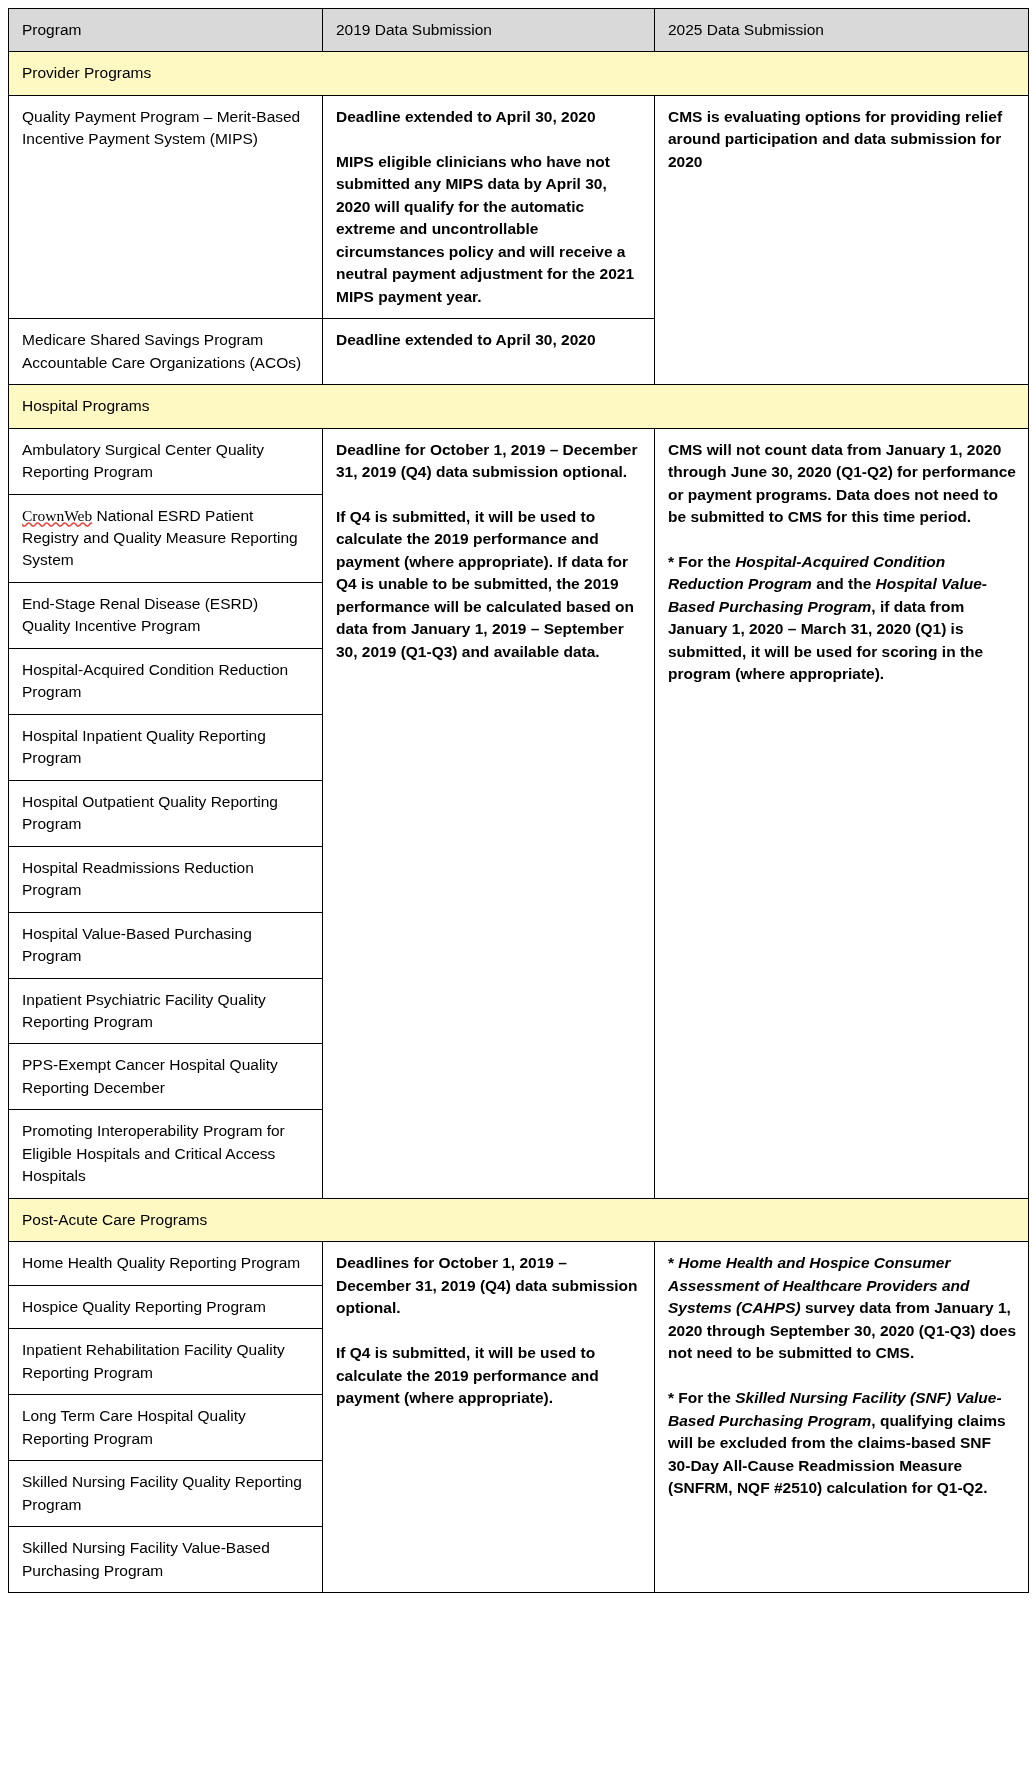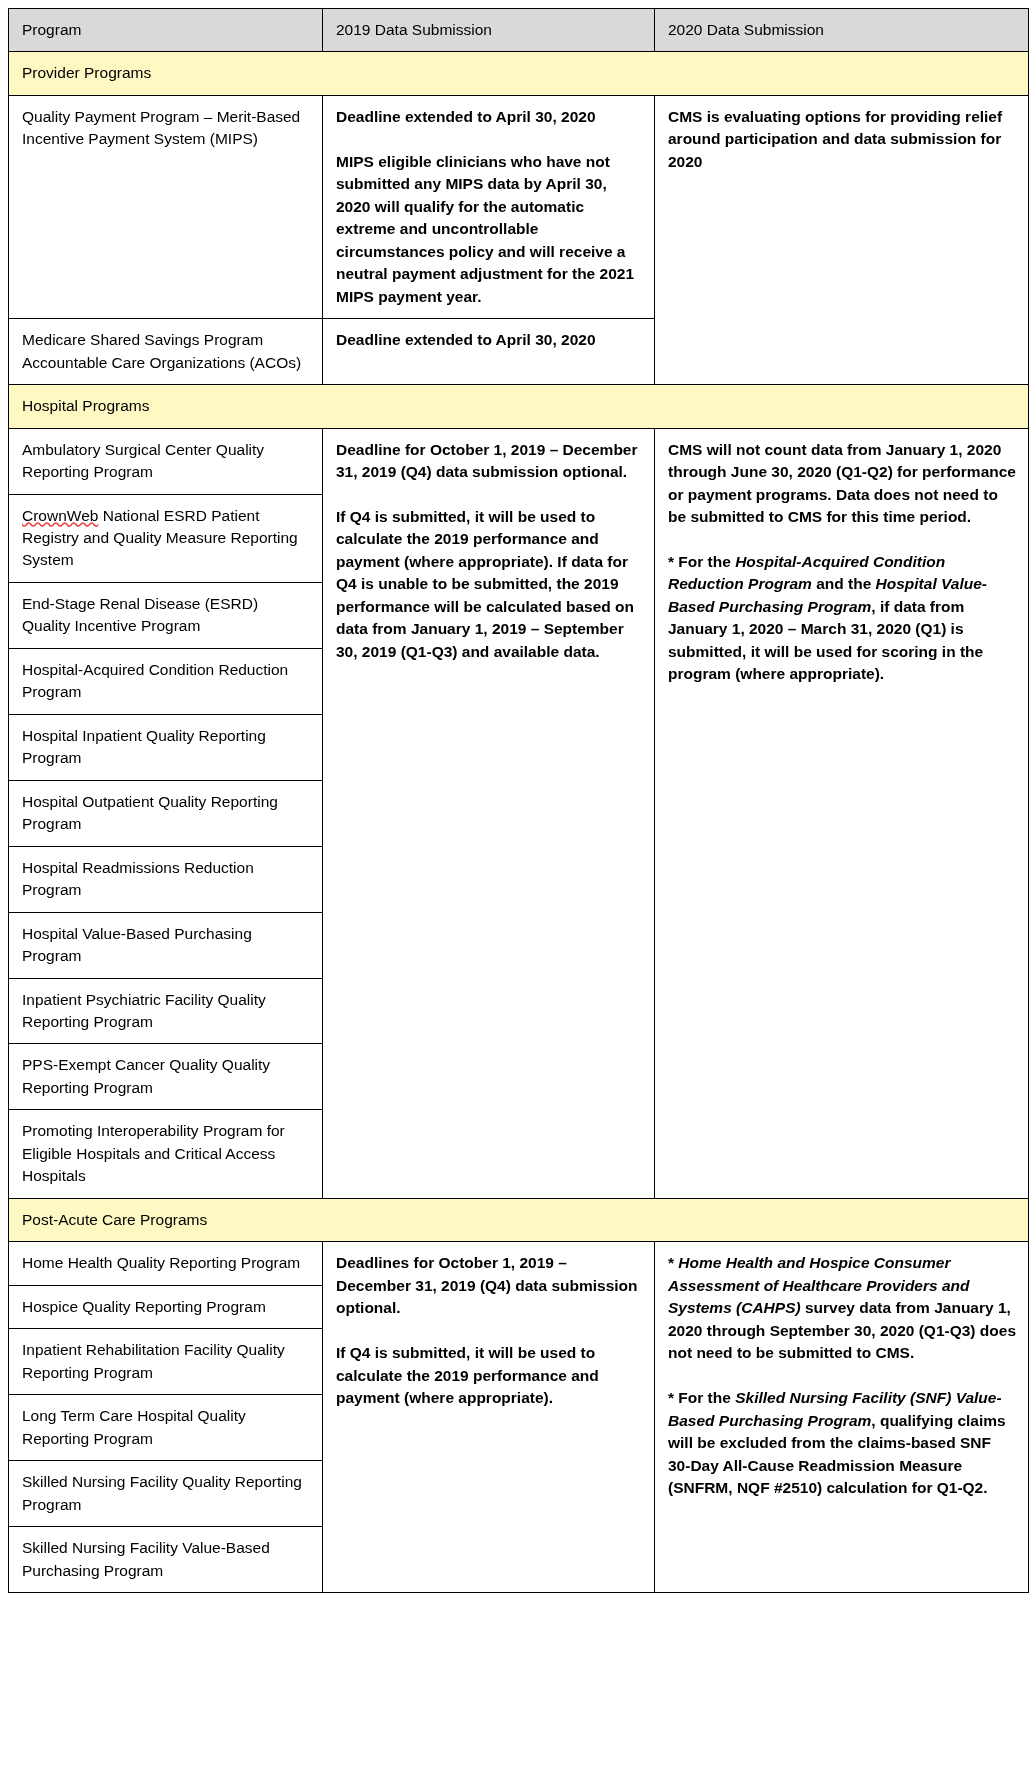--- a/index.html
+++ b/index.html
@@ -56,41 +56,42 @@
   p {
     margin: 0;
     font-weight: bold;
   }
   p + p {
     margin-top: 1.45em;
   }
   .spellerr {
     text-decoration: underline wavy #e8453c;
     text-decoration-skip-ink: none;
+    font-family: Liberation Serif, serif;
   }
   em, .ital {
     font-style: italic;
   }
 </style>
 </head>
 <body>
 
 <div class="page">
   <table class="cms-table">
     <colgroup>
       <col class="c1">
         <col class="c2">
         <col class="c3">
     </colgroup>
 
     <thead>
       <tr>
         <td>Program</td>
         <td>2019 Data Submission</td>
-        <td>2020 Data Submission</td>
+        <td>2025 Data Submission</td>
       </tr>
     </thead>
 
     <tbody>
 
       <tr class="section-row">
         <td colspan="3">Provider Programs</td>
       </tr>
 
       <tr>
@@ -145,21 +146,21 @@
       <tr>
         <td>Hospital Readmissions Reduction Program</td>
       </tr>
       <tr>
         <td>Hospital Value-Based Purchasing Program</td>
       </tr>
       <tr>
         <td>Inpatient Psychiatric Facility Quality Reporting Program</td>
       </tr>
       <tr>
-        <td>PPS-Exempt Cancer Quality Quality Reporting Program</td>
+        <td>PPS-Exempt Cancer Hospital Quality Reporting December</td>
       </tr>
       <tr>
         <td>Promoting Interoperability Program for Eligible Hospitals and Critical Access Hospitals</td>
       </tr>
 
       <tr class="section-row">
         <td colspan="3">Post-Acute Care Programs</td>
       </tr>
 
       <tr>

